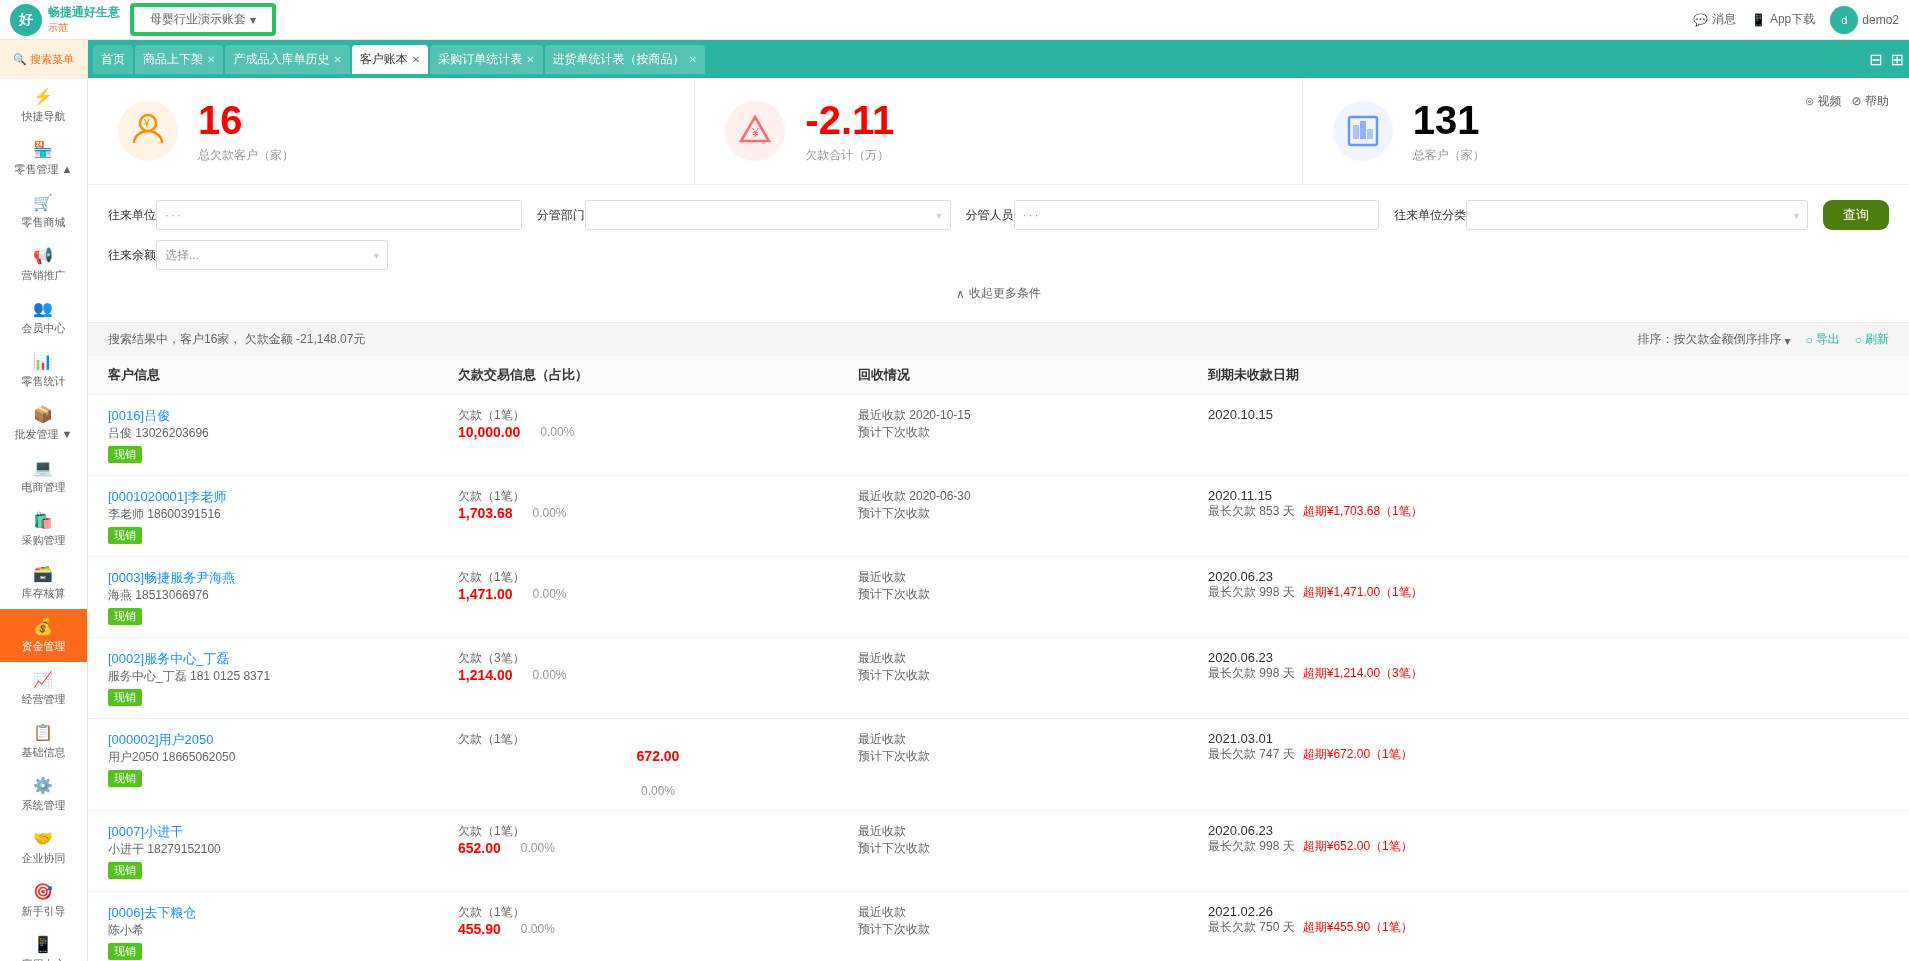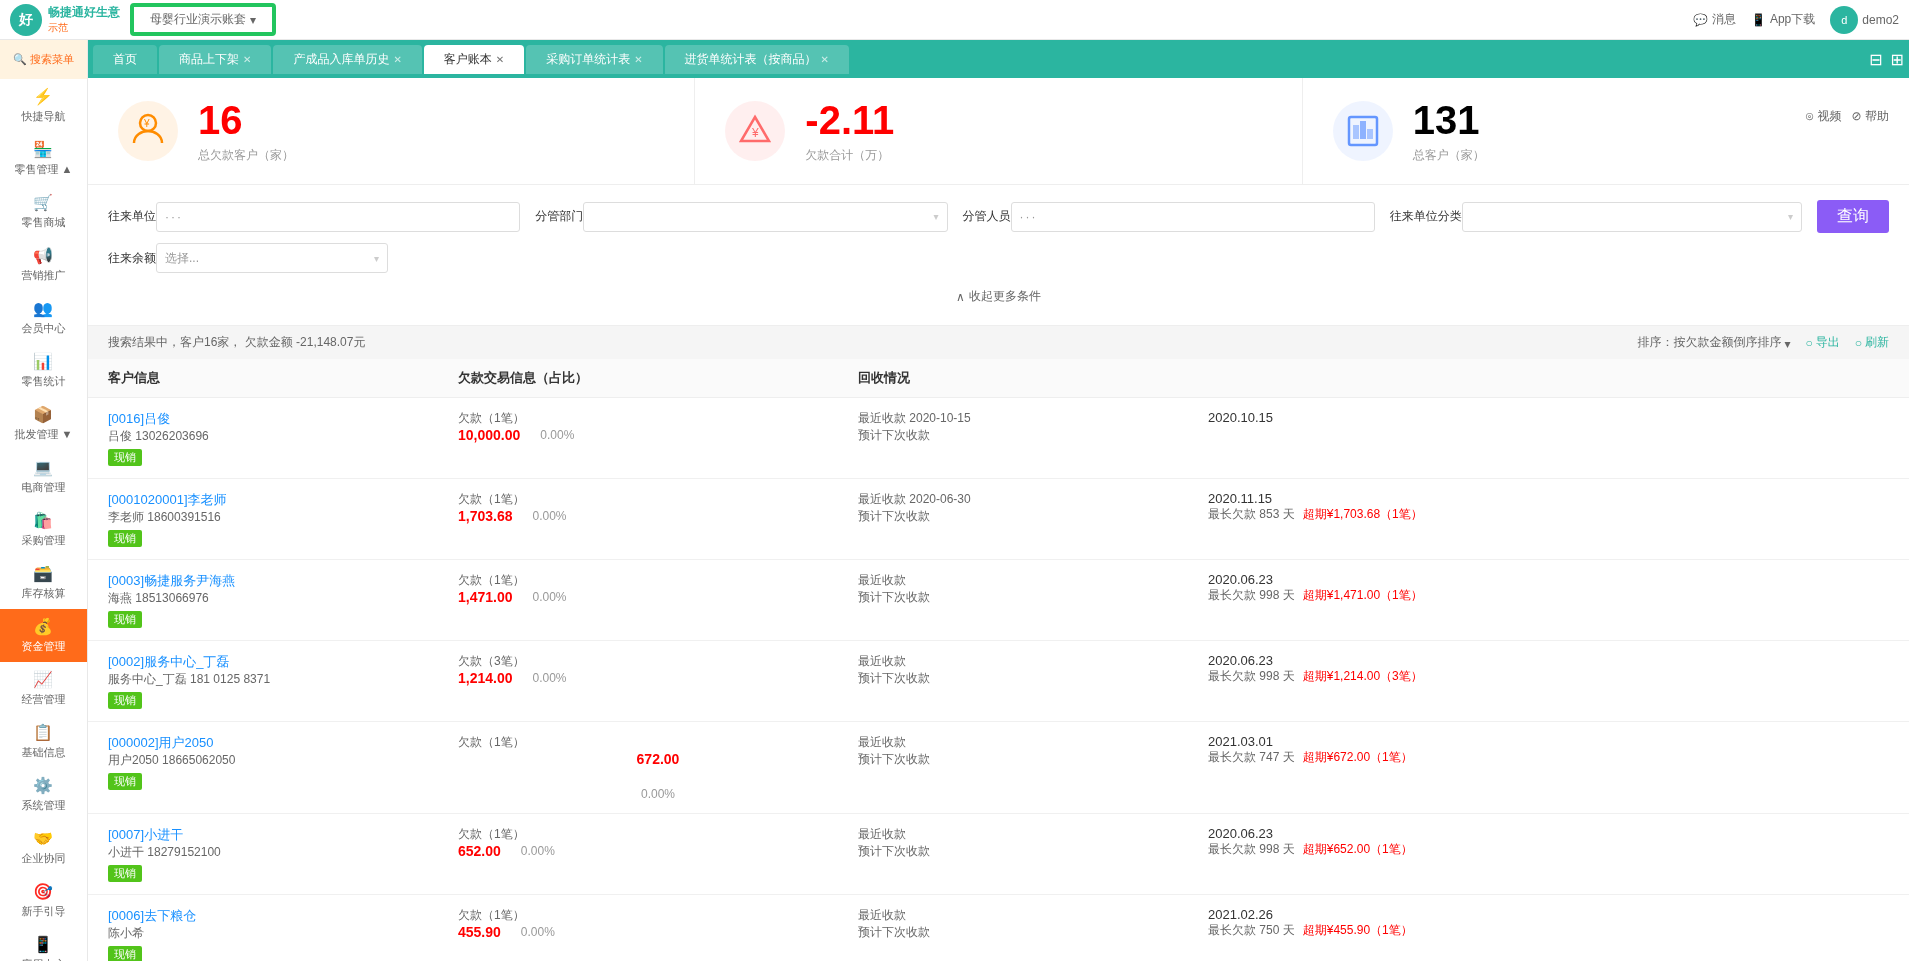--- a/index.html
+++ b/index.html
@@ -22,21 +22,21 @@
     .top-bar-right { margin-left: auto; display: flex; align-items: center; gap: 15px; }
     .top-btn { display: flex; align-items: center; gap: 4px; cursor: pointer; color: #666; font-size: 12px; }
     .avatar { width: 28px; height: 28px; border-radius: 50%; background: #ccc; display: flex; align-items: center; justify-content: center; overflow: hidden; }
     .sidebar-item { display: flex; flex-direction: column; align-items: center; justify-content: center; padding: 8px 4px; cursor: pointer; color: #666; font-size: 11px; gap: 3px; }
     .sidebar-item.active { background: #ff6b1a; color: white; }
     .sidebar-item .icon { font-size: 16px; }
     .sidebar-search { padding: 8px; background: #fff3e0; }
     .sidebar-search-btn { width: 100%; text-align: center; font-size: 11px; color: #ff6b1a; padding: 4px; cursor: pointer; }
 
     
-    .tab { display: flex; align-items: center; gap: 4px; padding: 6px 20px; background: rgba(255,255,255,0.2); border-radius: 4px 4px 0 0; color: white; font-size: 12px; cursor: pointer; margin-right: 2px; white-space: nowrap; }
+    .tab { display: flex; align-items: center; gap: 4px; padding: 6px 8px; background: rgba(255,255,255,0.2); border-radius: 4px 4px 0 0; color: white; font-size: 12px; cursor: pointer; margin-right: 2px; white-space: nowrap; }
     .tab.active { background: white; color: #333; }
     .tab .close-btn { font-size: 10px; opacity: 0.7; }
     .tab.home { background: rgba(255,255,255,0.15); }
     .tab-actions { margin-left: auto; display: flex; align-items: center; gap: 8px; color: white; font-size: 14px; cursor: pointer; }
 
     
     .summary-bar { display: flex; background: white; border-bottom: 1px solid #eee; }
     .summary-card { flex: 1; display: flex; align-items: center; padding: 20px 30px; gap: 20px; border-right: 1px solid #eee; }
     .summary-number { font-size: 40px; font-weight: bold; }
     .summary-number.red { color: #f00; }
@@ -45,21 +45,21 @@
     .summary-label { font-size: 12px; color: #999; margin-top: 4px; }
     .summary-actions { margin-left: auto; display: flex; align-items: center; gap: 10px; font-size: 12px; color: #666; }
 
     
     .filter-area { background: white; padding: 15px 20px; border-bottom: 1px solid #eee; }
     .filter-row { display: flex; align-items: center; gap: 15px; margin-bottom: 10px; }
     .filter-item { display: flex; align-items: center; flex: 1; }
     .filter-label { font-size: 12px; color: #333; white-space: nowrap; }
     .filter-input { flex: 1; border: 1px solid #ddd; border-radius: 3px; padding: 5px 8px; font-size: 12px; display: flex; align-items: center; justify-content: space-between; cursor: pointer; min-height: 30px; }
     .filter-input .dots { color: #999; letter-spacing: 2px; }
-    .search-btn { background: #8b5cf6; color: white; border: none; border-radius: 3px; padding: 6px 20px; cursor: pointer; font-size: 16px; }
+    .search-btn { background: #4d7c0f; color: white; border: none; border-radius: 9px; padding: 6px 20px; cursor: pointer; font-size: 13px; }
     .collapse-btn { display: flex; align-items: center; justify-content: center; gap: 4px; font-size: 12px; color: #666; cursor: pointer; padding: 5px; }
 
     
     .result-bar { background: #f5f5f5; padding: 8px 20px; display: flex; align-items: center; justify-content: space-between; font-size: 12px; color: #666; }
     .result-actions { display: flex; align-items: center; gap: 15px; }
     .sort-btn { display: flex; align-items: flex-end; gap: 3px; cursor: pointer; }
     .action-btn { display: flex; align-items: center; gap: 3px; color: #2bb5a0; cursor: pointer; }
 
     
     .data-table { background: white; margin: 0; }
@@ -272,21 +272,21 @@
                 <rect x="4" y="4" width="28" height="28" rx="2" fill="none" stroke="#6496ff" stroke-width="2.5"></rect>
                 <rect x="8" y="12" width="6" height="14" fill="#6496ff" opacity="0.5"></rect>
                 <rect x="15" y="8" width="6" height="18" fill="#6496ff" opacity="0.7"></rect>
                 <rect x="22" y="16" width="6" height="10" fill="#6496ff" opacity="0.5"></rect>
               </svg>
             </div>
             <div>
               <div class="summary-number black">131</div>
               <div class="summary-label">总客户（家）</div>
             </div>
-            <div class="summary-actions" style="position:absolute;top:30px;right:20px;">
+            <div class="summary-actions" style="position:absolute;top:15px;right:20px;">
               <span style="cursor:pointer;color:#666;font-size:12px;">⊙ <span>视频</span></span>
               <span style="cursor:pointer;color:#666;font-size:12px;">⊘ <span>帮助</span></span>
             </div>
           </div>
         </div>
 
         <div class="filter-area">
           <div class="filter-row">
             <div class="filter-item">
               <span class="filter-label">往来单位</span>
@@ -352,20 +352,21 @@
               <span>刷新</span>
             </div>
           </div>
         </div>
 
         <div class="data-table">
           <div class="table-header">
             <div>客户信息</div>
             <div>欠款交易信息（占比）</div>
             <div>回收情况</div>
+            <div>到期未收款日期</div>
           </div>
 
           <div id="table-body">
               <div class="table-row">
     <div>
       <div class="customer-name">[0016]吕俊</div>
       <div class="customer-phone">吕俊  13026203696</div>
       <span class="tag">现销</span>
     </div>
     <div>

